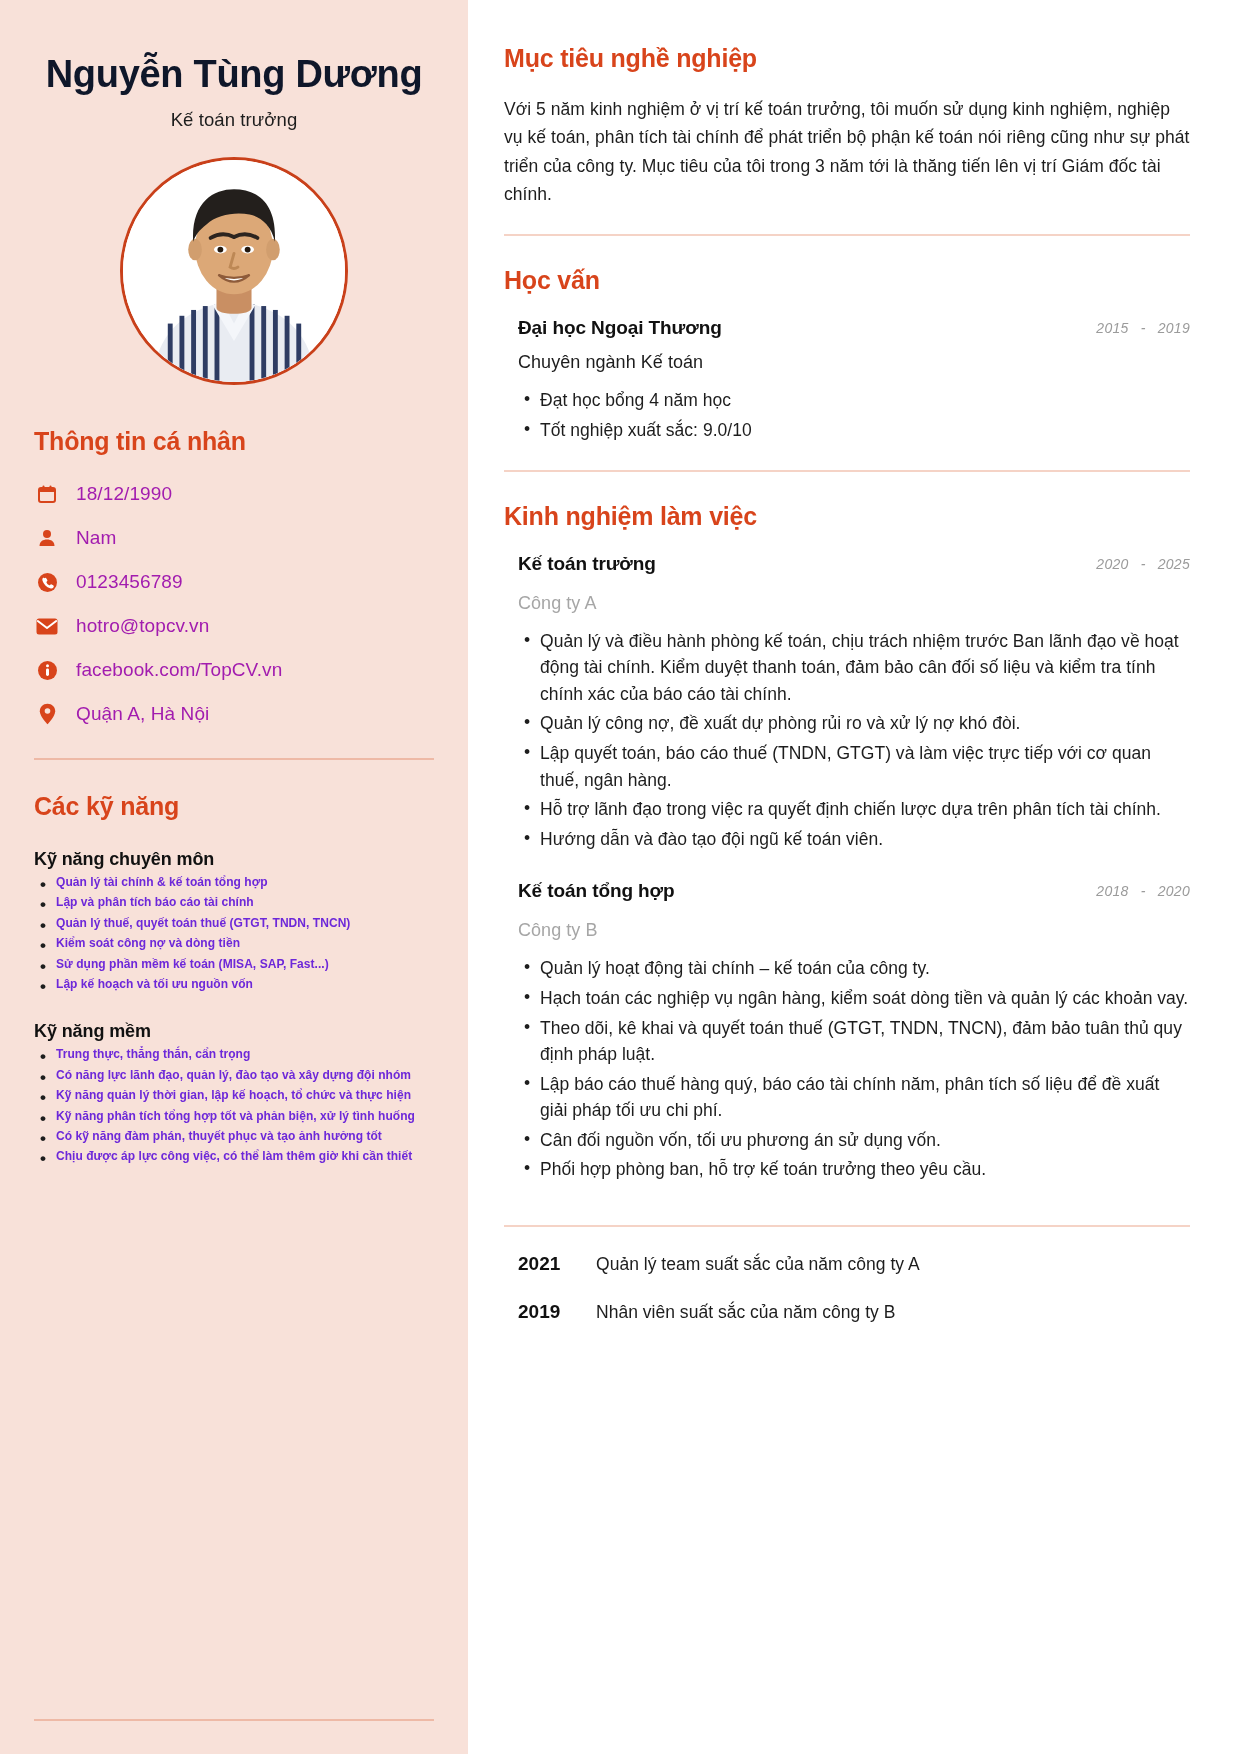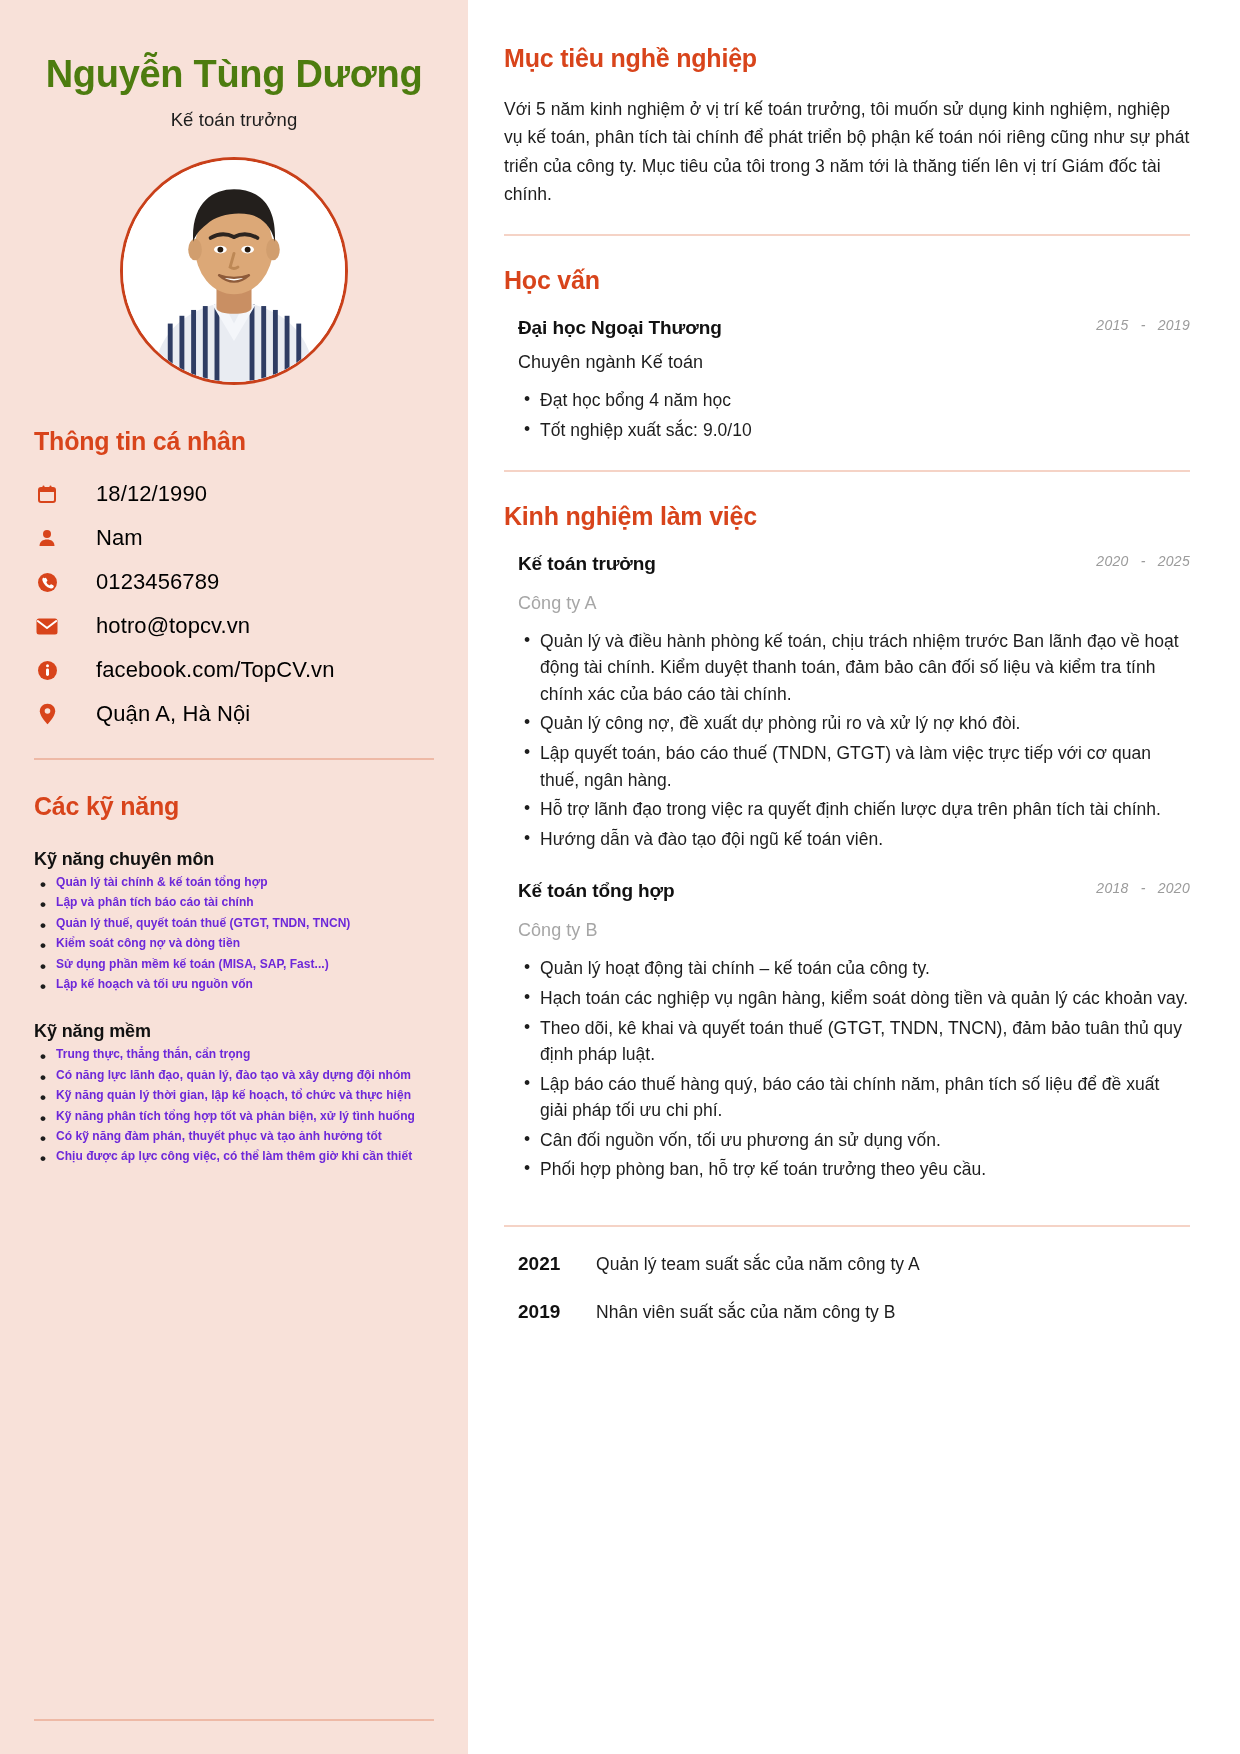--- a/index.html
+++ b/index.html
@@ -20,21 +20,21 @@
   }
 
   
   .left {
     width: 468px;
     background: #f8e1d9;
     padding: 34px 34px 0 34px;
     position: relative;
   }
   .name {
-    color: #4d7c0f;
+    color: #0f172a;
     font-size: 38px;
     font-weight: bold;
     text-align: center;
     letter-spacing: -0.3px;
     line-height: 1.16;
     margin-top: 18px;
   }
   .job-title {
     text-align: center;
     font-size: 18.5px;
@@ -74,24 +74,23 @@
   .ci {
     width: 26px;
     min-width: 26px;
     display: flex;
     align-items: center;
     justify-content: center;
     margin-right: 16px;
   }
   .ci svg { display: block; }
   .contact-text {
-    font-size: 22px;
-    color: #000000;
+    font-size: 19px;
+    color: #a21caf;
     letter-spacing: 0.1px;
-    margin-left: 20px;
   }
 
   .divider {
     height: 2px;
     background: #eeb9a6;
     margin: 22px 0 0 0;
   }
   .sect-skills { margin-top: 32px; }
   .skill-group { margin-top: 28px; }
   .skill-group-title {
@@ -155,21 +154,21 @@
   }
   .rdivider {
     height: 2px;
     background: #f5d3c6;
     margin: 26px 0 0 0;
   }
   .r-sect { margin-top: 30px; }
   .entry { margin-top: 22px; }
   .entry-head {
     display: flex;
-    align-items: flex-start;
+    align-items: center;
     justify-content: space-between;
     padding-left: 14px;
   }
   .entry-title {
     font-size: 19px;
     font-weight: bold;
     color: #111111;
     letter-spacing: -0.1px;
   }
   .entry-dates {

